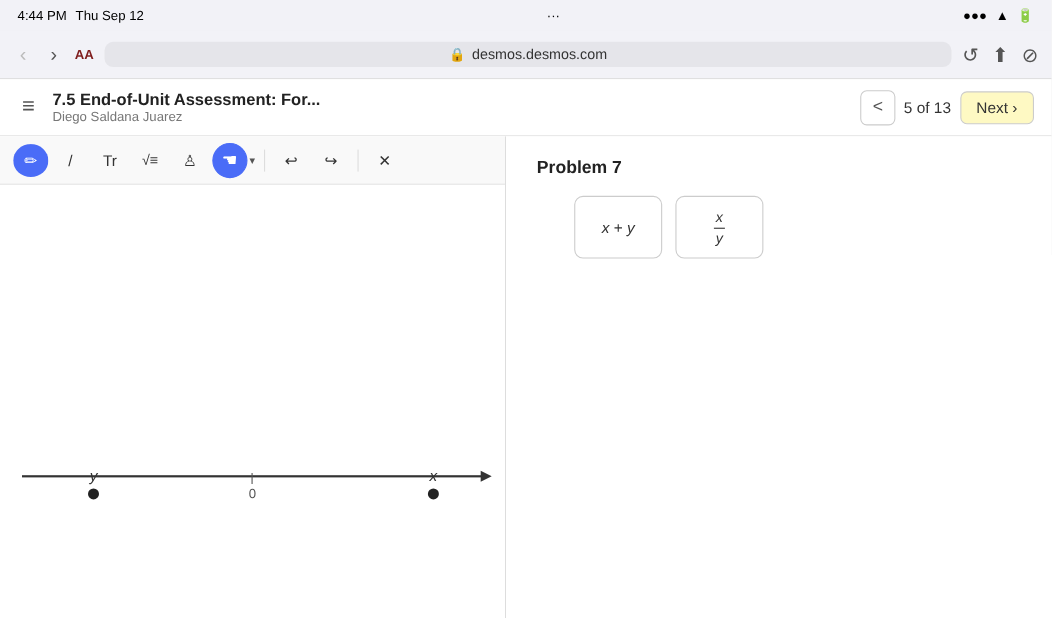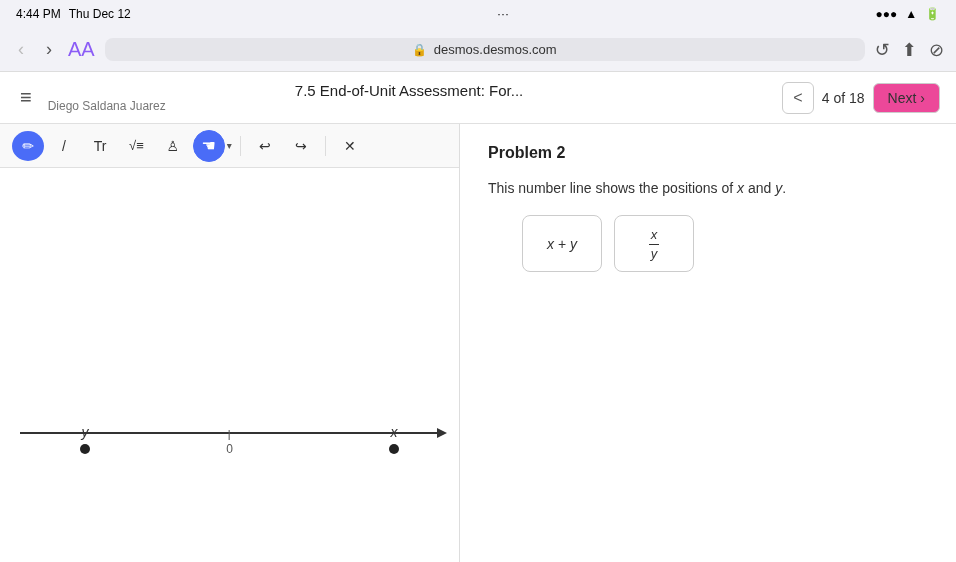--- a/index.html
+++ b/index.html
@@ -41,23 +41,23 @@
       border: none;
       font-size: 18px;
       color: #555;
       cursor: pointer;
       padding: 2px 6px;
     }
     .browser-nav-btn.disabled { color: #bbb; }
     .aa-btn {
       background: none;
       border: none;
-      font-size: 20px;
-      font-weight: 400;
-      color: #8b5cf6;
+      font-size: 12px;
+      font-weight: 700;
+      color: #7f1d1d;
       cursor: pointer;
     }
     .address-bar {
       flex: 1;
       display: flex;
       align-items: center;
       justify-content: center;
       background: #e5e5ea;
       border-radius: 8px;
       padding: 4px 12px;
@@ -89,23 +89,22 @@
       background: none;
       border: none;
       font-size: 20px;
       color: #555;
       cursor: pointer;
       padding: 4px;
     }
     .header-title-block { flex: 1; }
     .header-title {
       font-size: 15px;
-      font-weight: 400;
+      font-weight: 700;
       color: #222;
-      text-align: center;
     }
     .header-subtitle {
       font-size: 12px;
       color: #777;
     }
     .header-nav {
       display: flex;
       align-items: center;
       gap: 8px;
     }
@@ -117,21 +116,21 @@
       font-size: 16px;
       color: #555;
       cursor: pointer;
     }
     .page-counter {
       font-size: 14px;
       color: #333;
       white-space: nowrap;
     }
     .next-btn {
-      background: #ec4899;
+      background: #fef9c3;
       border: 1px solid #ccc;
       border-radius: 6px;
       padding: 6px 14px;
       font-size: 14px;
       color: #333;
       cursor: pointer;
       display: flex;
       align-items: flex-start;
       gap: 4px;
     }
@@ -359,21 +358,21 @@
     .fraction .denominator {
       padding-top: 1px;
     }
   </style>
 </head>
 <body>
 
 <div class="status-bar">
   <div class="status-bar-left">
     <span>4:44 PM</span>
-    <span>Thu Dec 12</span>
+    <span>Thu Sep 12</span>
   </div>
   <div class="status-bar-center">
     
     <span>···</span>
   </div>
   <div class="status-bar-right">
     <span>●●●</span>
     <span>▲</span>
     <span>🔋</span>
   </div>
@@ -395,21 +394,21 @@
 </div>
 
 <div class="app-header">
   <button class="hamburger-btn">≡</button>
   <div class="header-title-block">
     <div class="header-title">7.5 End-of-Unit Assessment: For...</div>
     <div class="header-subtitle">Diego Saldana Juarez</div>
   </div>
   <div class="header-nav">
     <button class="nav-chevron-btn">&lt;</button>
-    <span class="page-counter">4 of 18</span>
+    <span class="page-counter">5 of 13</span>
     <button class="next-btn">
       <span>Next</span>
       <span>›</span>
     </button>
   </div>
 </div>
 
 <div class="main-content">
 
   <div class="left-panel">
@@ -446,24 +445,21 @@
         <div class="point-x">
           <span class="label">x</span>
           <div class="point-dot"></div>
         </div>
       </div>
     </div>
 
   </div>
 
   <div class="right-panel">
-    <div class="problem-label">Problem 2</div>
-    <div class="problem-description">
-      This number line shows the positions of <em>x</em> and <em>y</em>.
-    </div>
+    <div class="problem-label">Problem 7</div>
     <div class="answer-options">
       <button class="answer-btn">
         <em>x</em> + <em>y</em>
       </button>
       <button class="answer-btn">
         <span class="fraction">
           <span class="numerator"><em>x</em></span>
           <span class="denominator"><em>y</em></span>
         </span>
       </button>

